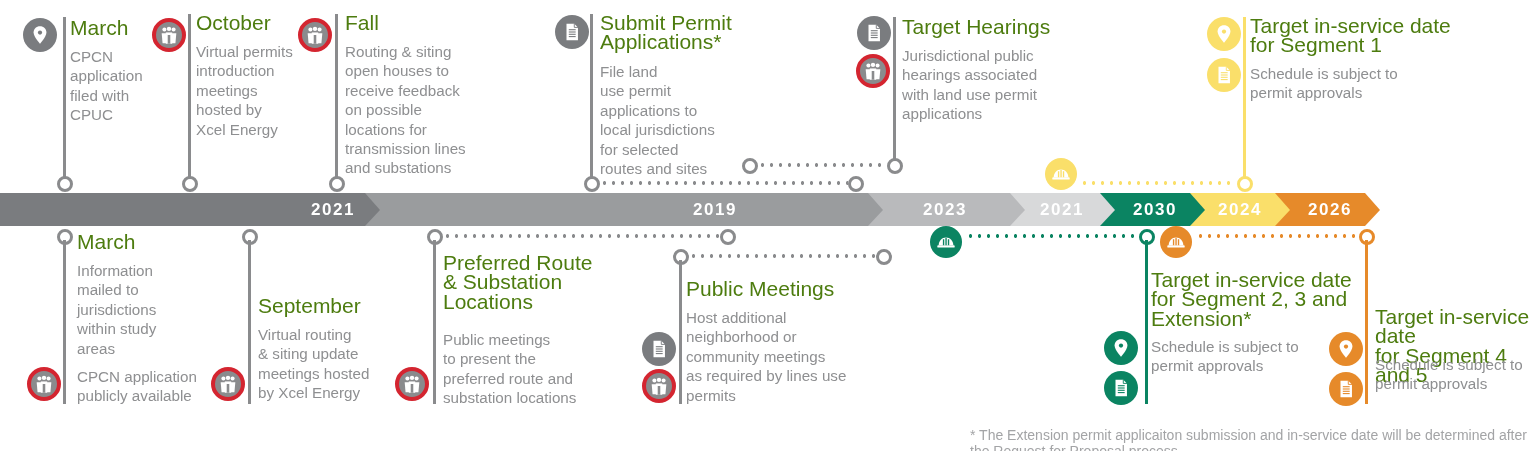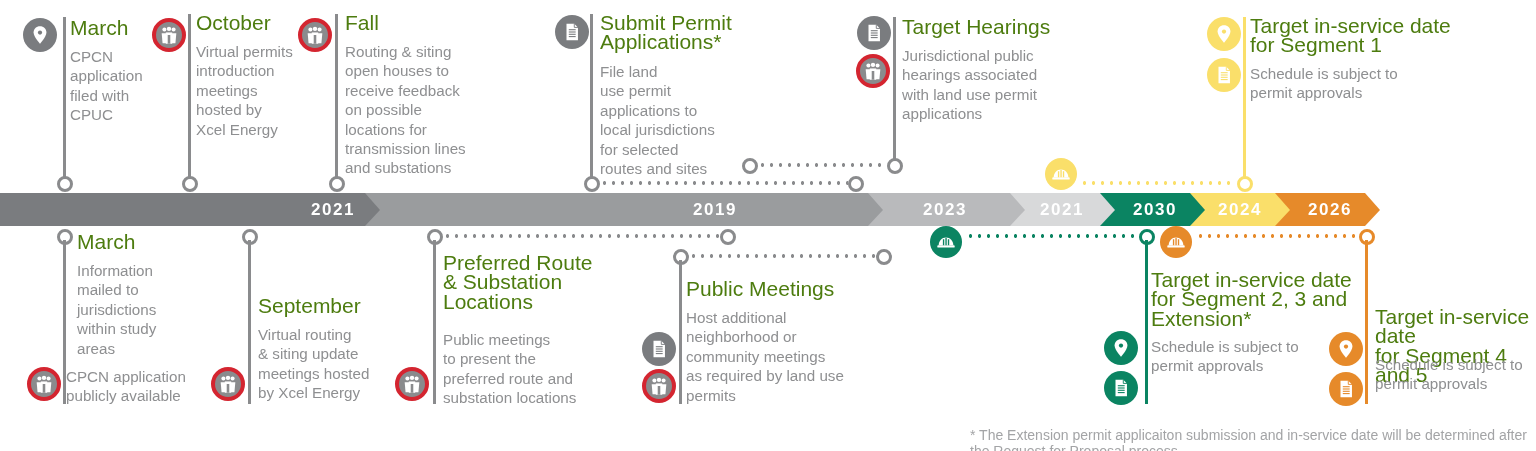--- a/index.html
+++ b/index.html
@@ -208,21 +208,21 @@
       <svg>
         <use href="#sym-people"></use>
       </svg>
     </div>
   <div class="hd" style="left:77px;top:232px">March</div>
   <div class="txt" style="left:77px;top:261px">Information
 mailed to
 jurisdictions
 within study
 areas</div>
-  <div class="txt" style="left:66px;top:367px">CPCN application
+  <div class="txt" style="left:77px;top:367px">CPCN application
 publicly available</div>
 </div>
 
 <div>
   <div class="ring" style="left:242px;top:229px"></div>
   <div class="vline" style="left:248px;top:240px;height:164px;background:#8a8b8d"></div>
   <div class="icon people" style="left:211px;top:367px;color:#8a8b8d">
       <svg>
         <use href="#sym-people"></use>
       </svg>
@@ -265,21 +265,21 @@
     </div>
   <div class="icon people" style="left:642px;top:369px;color:#8a8b8d">
       <svg>
         <use href="#sym-people"></use>
       </svg>
     </div>
   <div class="hd" style="left:686px;top:279px">Public Meetings</div>
   <div class="txt" style="left:686px;top:308px">Host additional
 neighborhood or
 community meetings
-as required by land use
+as required by lines use
 permits</div>
 </div>
 
 <div>
   <div class="icon" style="left:930px;top:226px;width:32px;height:32px;background:#0b8462;color:#0b8462">
       <svg>
         <use href="#sym-hat"></use>
       </svg>
     </div>
   <div class="dots" style="left:966px;top:234px;width:172px;--c:#0b8462"></div>

